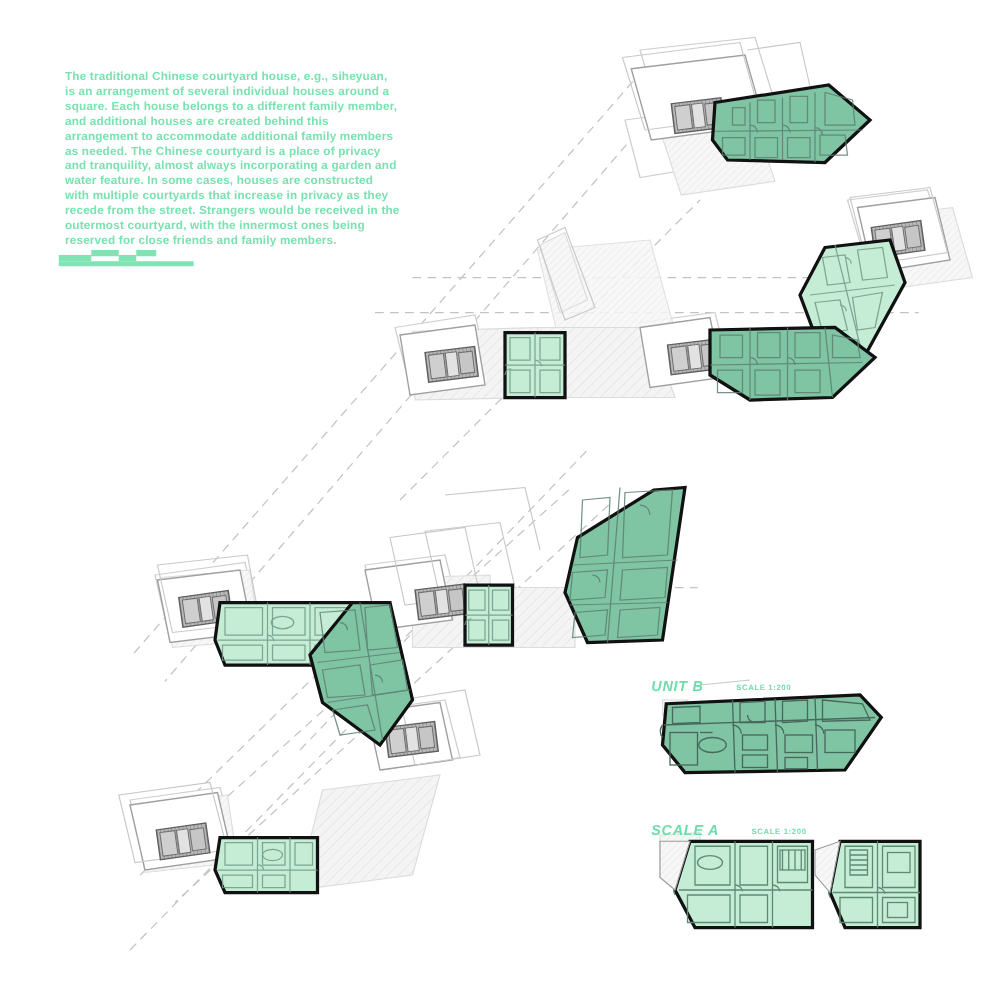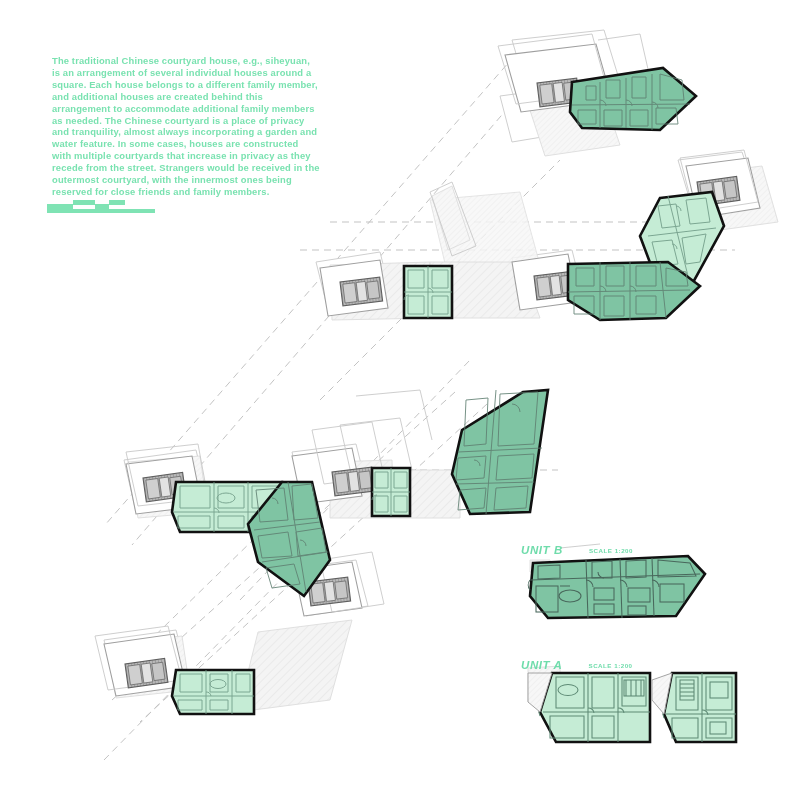--- a/index.html
+++ b/index.html
@@ -351,16 +351,16 @@
     <i style="left:48px;top:4px;width:14px;height:5px;"></i>
     <i style="left:62px;top:0;width:16px;height:5px;"></i>
     <i style="left:0;top:9px;width:108px;height:4px;"></i>
   </div>
 
   <div class="unitlabel" style="left:521px;top:540px;">
     <span class="nm">UNIT B</span><span class="sc">SCALE 1:200</span>
   </div>
 
   <div class="unitlabel" style="left:521px;top:655px;">
-    <span class="nm">UNIT A</span><span class="sc">SCALE 1:200</span>
+    <span class="nm">SCALE A</span><span class="sc">SCALE 1:200</span>
   </div>
 
 </div>
 
 </body></html>

